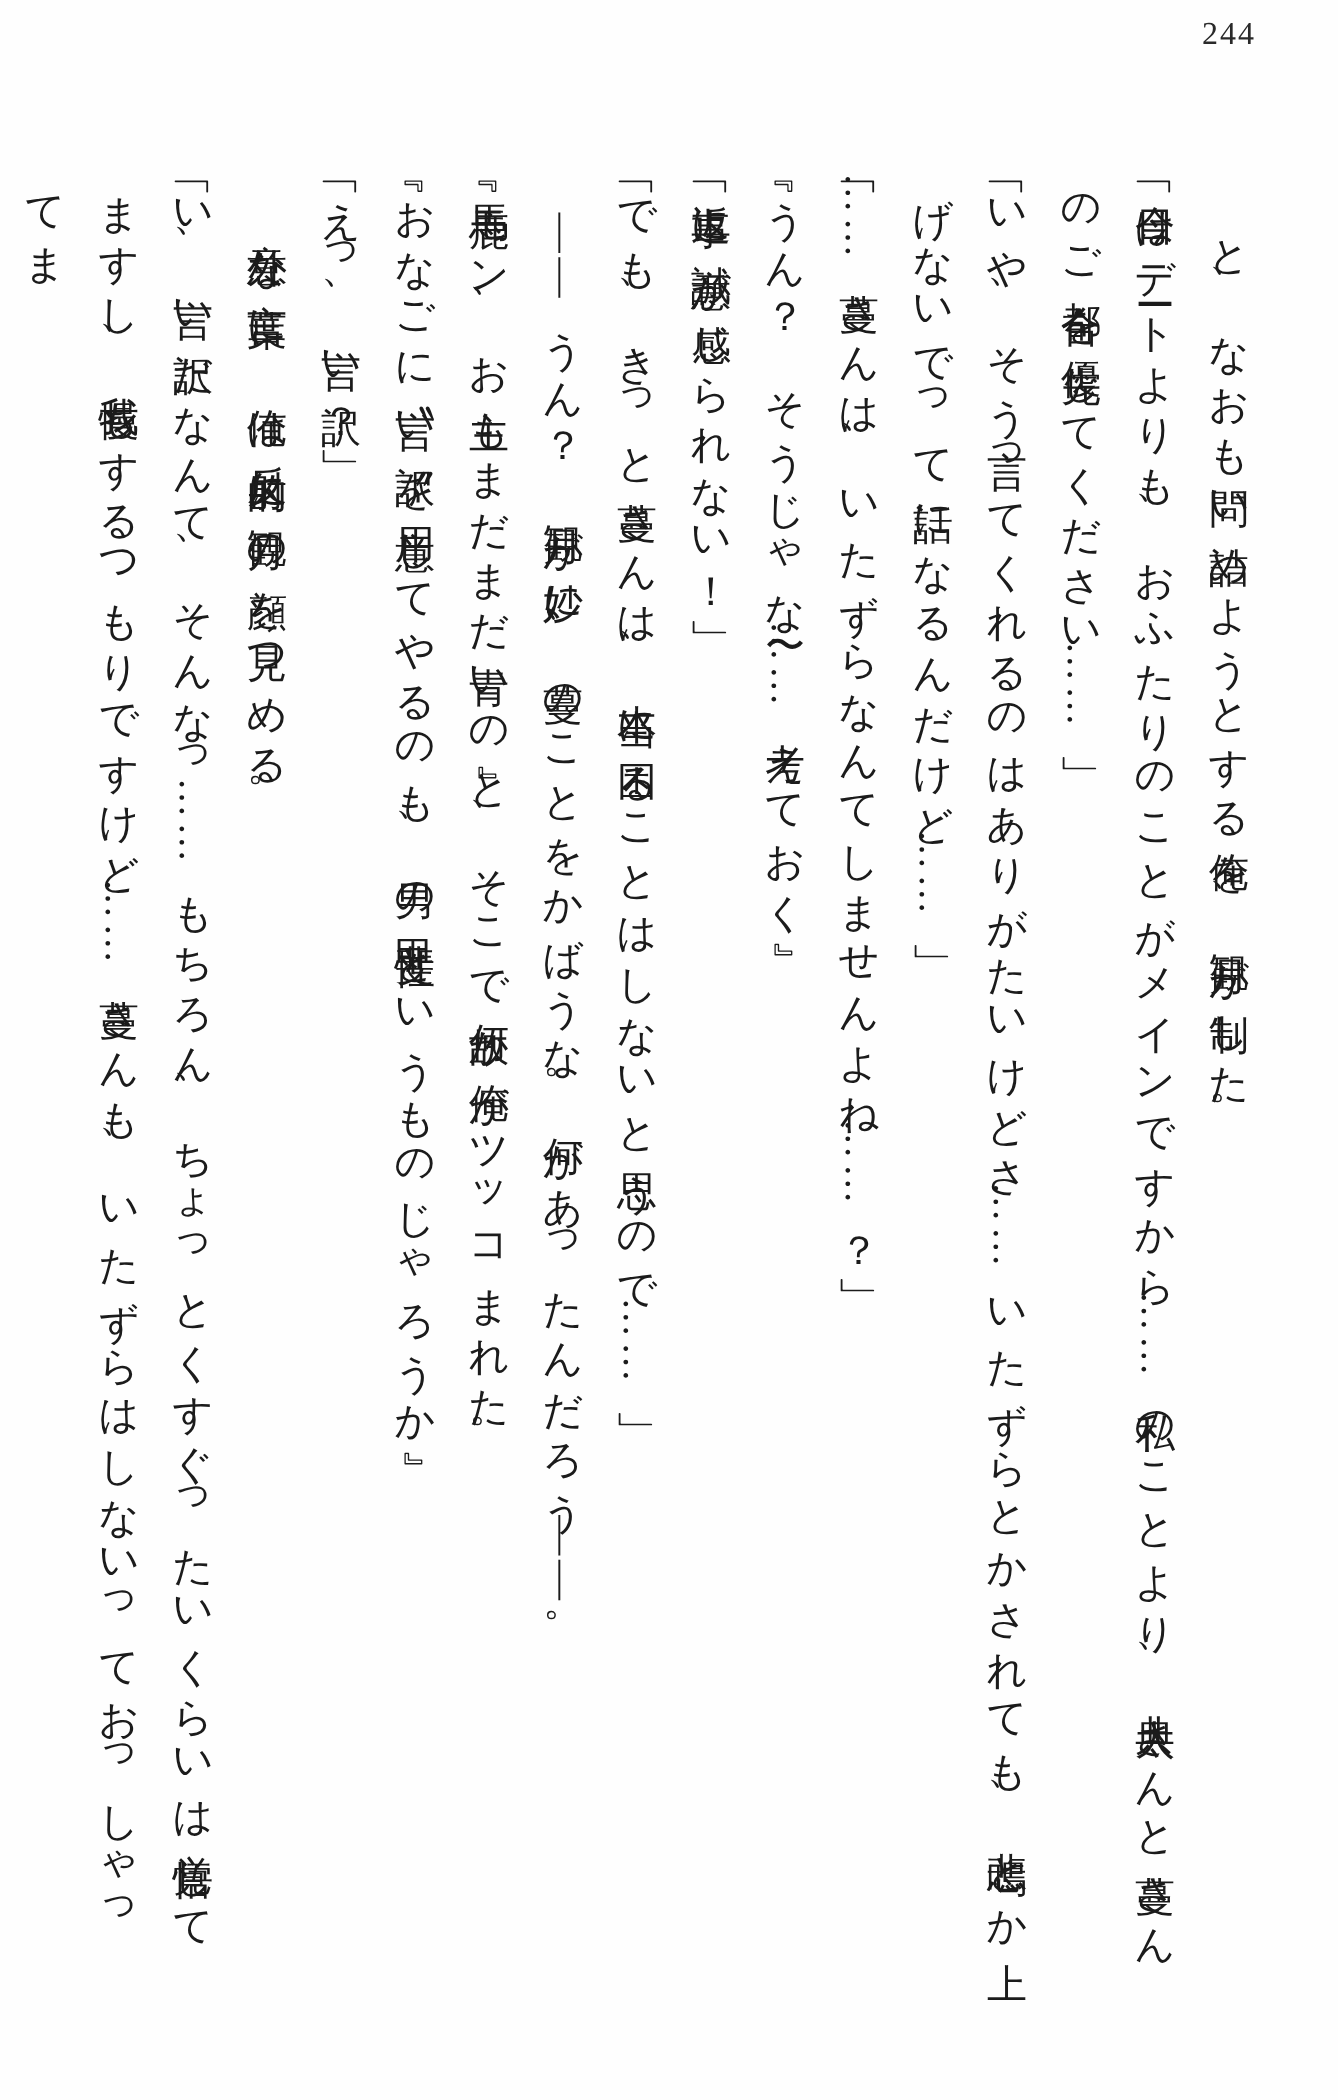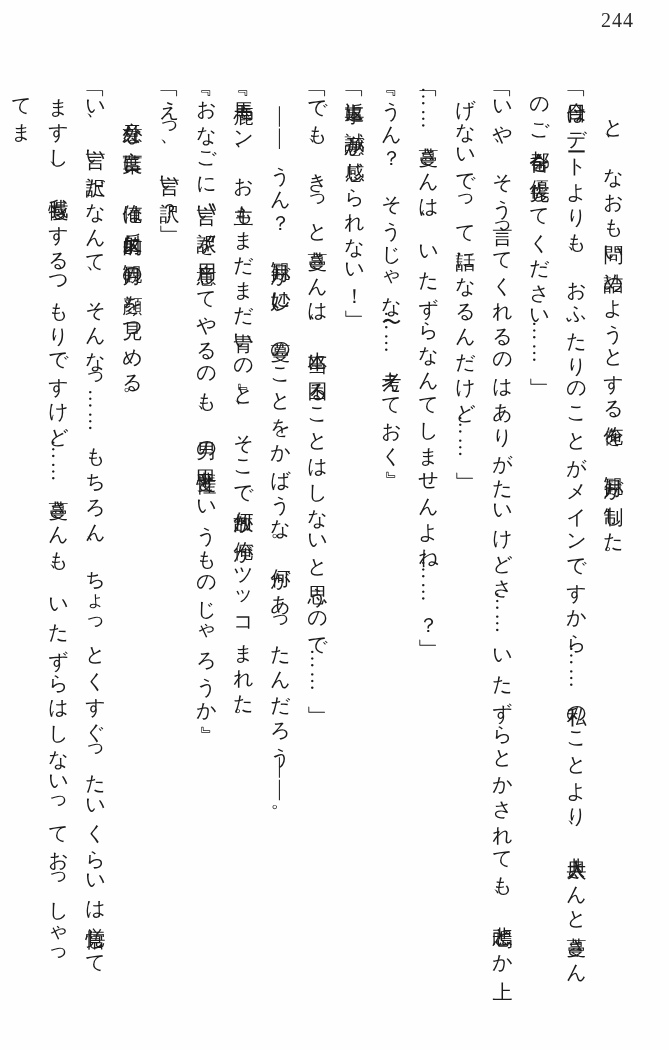--- a/index.html
+++ b/index.html
@@ -12,21 +12,21 @@
     width: 669px;
     height: 1050px;
     background: #fefefe;
     overflow: hidden;
   }
   .page-number {
     position: absolute;
     top: 9px;
     left: 601px;
     font-family: "Liberation Serif", "DejaVu Serif", serif;
-    font-size: 20px;
+    font-size: 16px;
     color: #2a2a2a;
     letter-spacing: 1px;
   }
   .text-block {
     position: absolute;
     top: 84px;
     right: 37px;
     height: 902px;
     writing-mode: vertical-rl;
     text-orientation: mixed;

